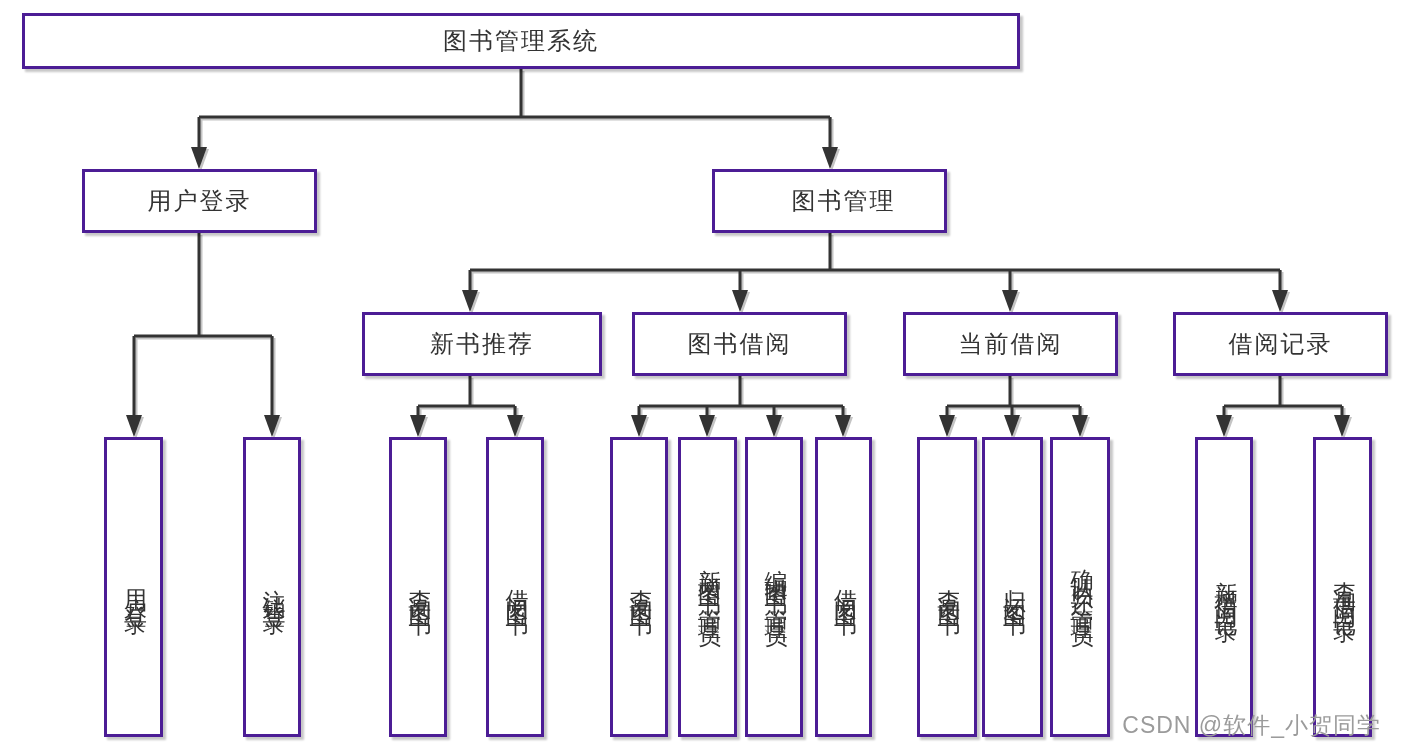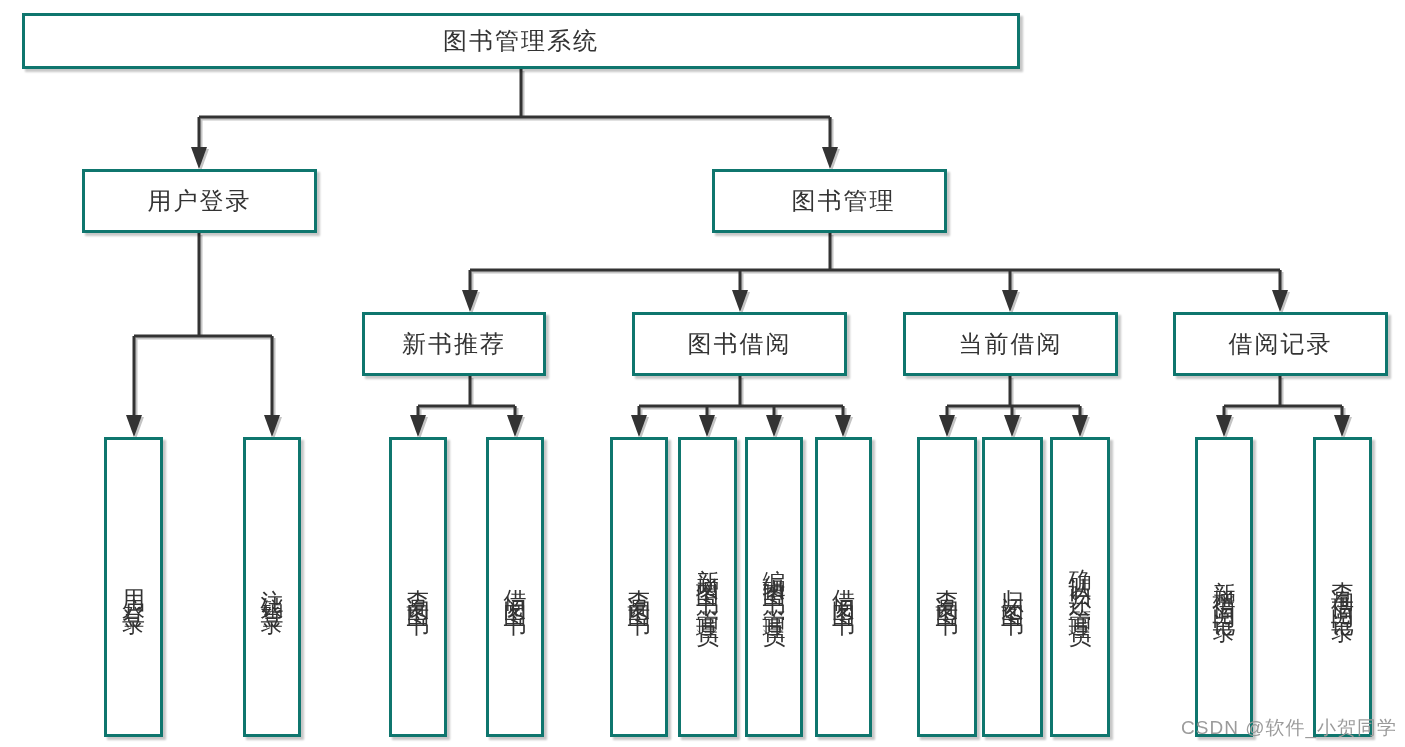--- a/index.html
+++ b/index.html
@@ -17,47 +17,48 @@
   }
   #wires {
     position: absolute;
     left: 0;
     top: 0;
     z-index: 0;
   }
   .node {
     position: absolute;
     box-sizing: border-box;
-    border: 3px solid #0f766e;
+    border: 3px solid #4c1d95;
     background: #ffffff;
     display: flex;
     align-items: center;
     justify-content: center;
     z-index: 1;
     box-shadow: 3px 3px 2px rgba(0,0,0,0.22);
     color: #333333;
+    font-family: Liberation Mono, monospace;
   }
   .node .lbl {
     font-size: 24px;
     letter-spacing: 2px;
     white-space: nowrap;
     color: #333333;
   }
   .node.v .lbl {
     writing-mode: vertical-rl;
     text-orientation: mixed;
     font-size: 23px;
     letter-spacing: 8px;
     line-height: 1;
   }
   #watermark {
     position: absolute;
-    right: 8px;
+    right: 24px;
     bottom: 6px;
-    font-size: 19px;
+    font-size: 23px;
     letter-spacing: 1px;
     z-index: 2;
     white-space: nowrap;
   }
 </style>
 </head>
 <body>
 
 <div id="stage">
   <svg id="wires" width="1405" height="747" viewBox="0 0 1405 747">
@@ -109,21 +110,21 @@
   <div id="watermark" style="color: rgb(155, 155, 155);">CSDN @软件_小贺同学</div>
 <div class="node" style="left: 22px; top: 13px; width: 998px; height: 56px;">
       <span class="lbl">图书管理系统</span>
     </div>
     <div class="node" style="left: 82px; top: 169px; width: 235px; height: 64px;">
       <span class="lbl">用户登录</span>
     </div>
     <div class="node" style="left: 712px; top: 169px; width: 235px; height: 64px; padding-left: 28px;">
       <span class="lbl">图书管理</span>
     </div>
-    <div class="node" style="left: 362px; top: 312px; width: 184px; height: 64px;">
+    <div class="node" style="left: 362px; top: 312px; width: 240px; height: 64px;">
       <span class="lbl">新书推荐</span>
     </div>
     <div class="node" style="left: 632px; top: 312px; width: 215px; height: 64px;">
       <span class="lbl">图书借阅</span>
     </div>
     <div class="node" style="left: 903px; top: 312px; width: 215px; height: 64px;">
       <span class="lbl">当前借阅</span>
     </div>
     <div class="node" style="left: 1173px; top: 312px; width: 215px; height: 64px;">
       <span class="lbl">借阅记录</span>

